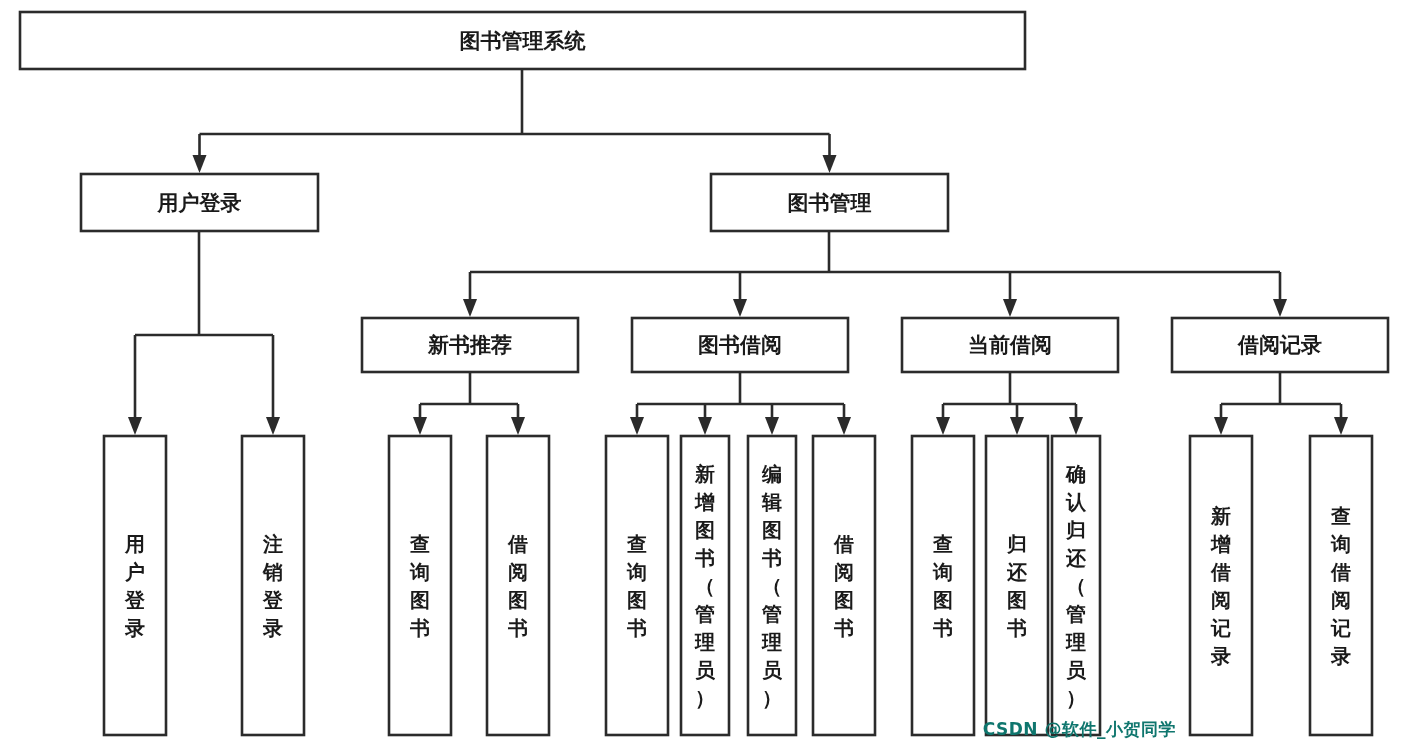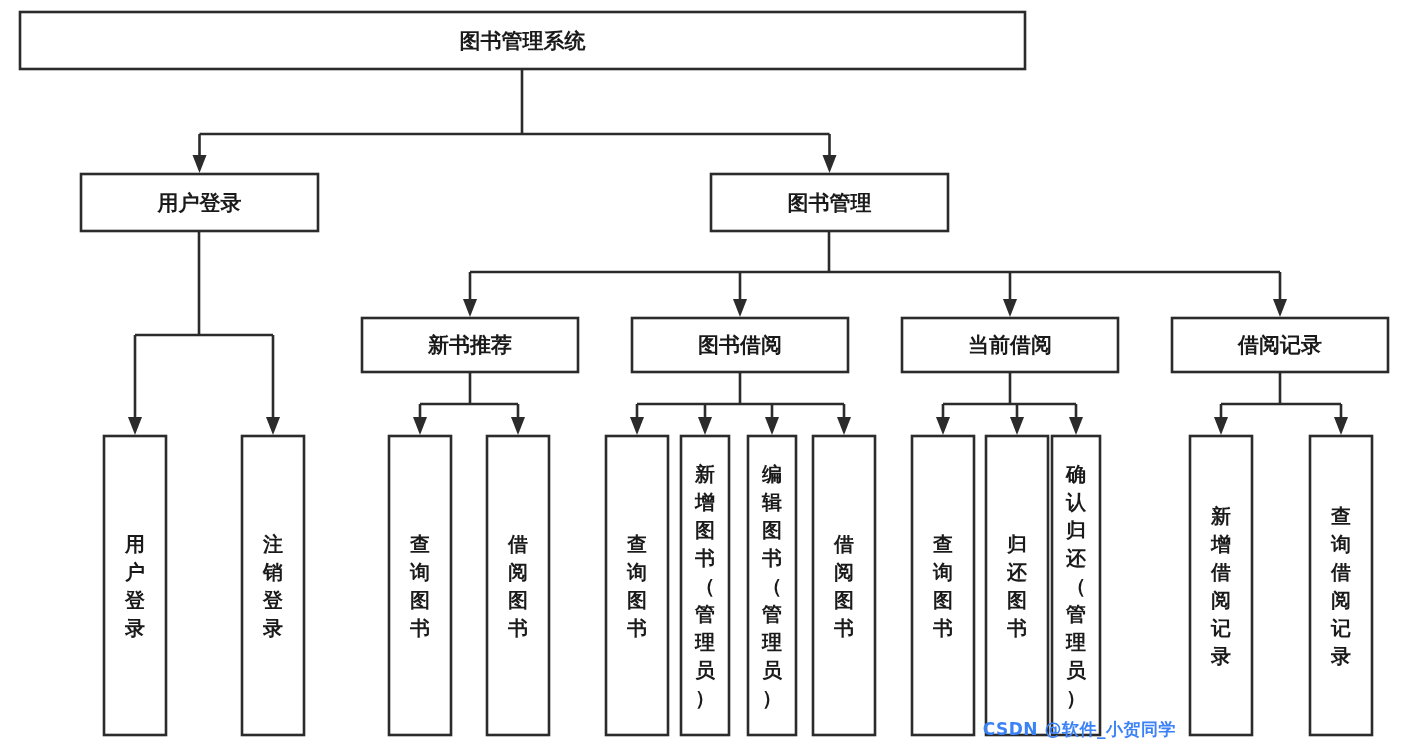--- a/index.html
+++ b/index.html
@@ -56,21 +56,21 @@
     font-size: 20px;
     fill: #1a1a1a;
     text-anchor: middle;
   }
   .watermark-text {
     position: absolute;
     right: 8px;
     bottom: 6px;
     font-family: "DejaVu Sans", "Liberation Sans", sans-serif;
     font-size: 17px;
-    color: #3b82f6;
+    color: #0f766e;
     letter-spacing: 0.5px;
     white-space: nowrap;
     user-select: none;
   }
 </style>
 </head>
 <body>
 
 <div id="diagram-root">
   <svg class="tree-canvas" viewBox="0 0 1405 747" xmlns="http://www.w3.org/2000/svg">

